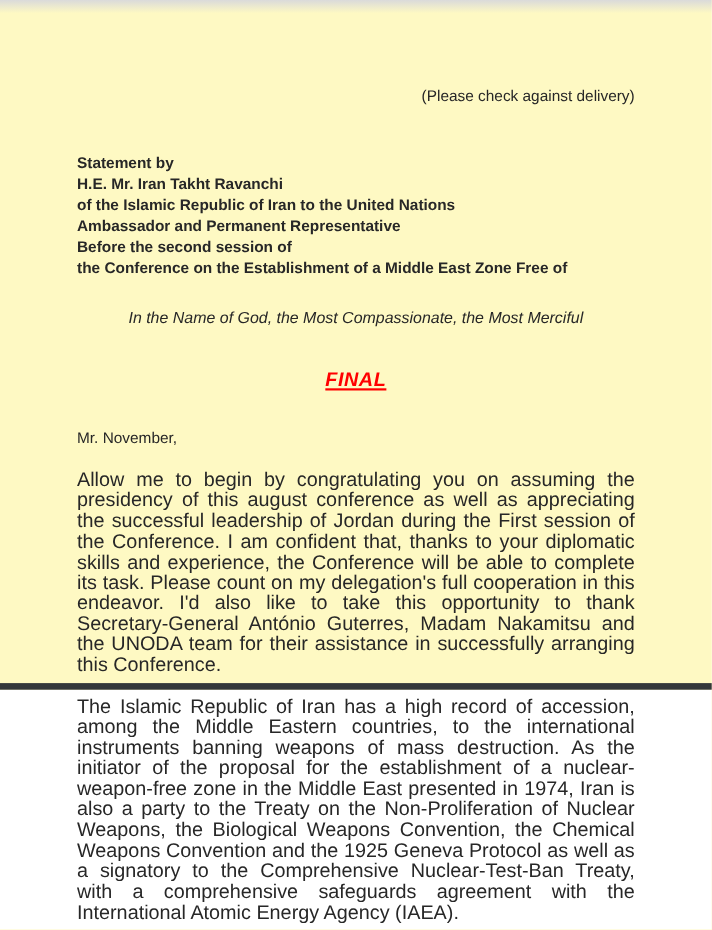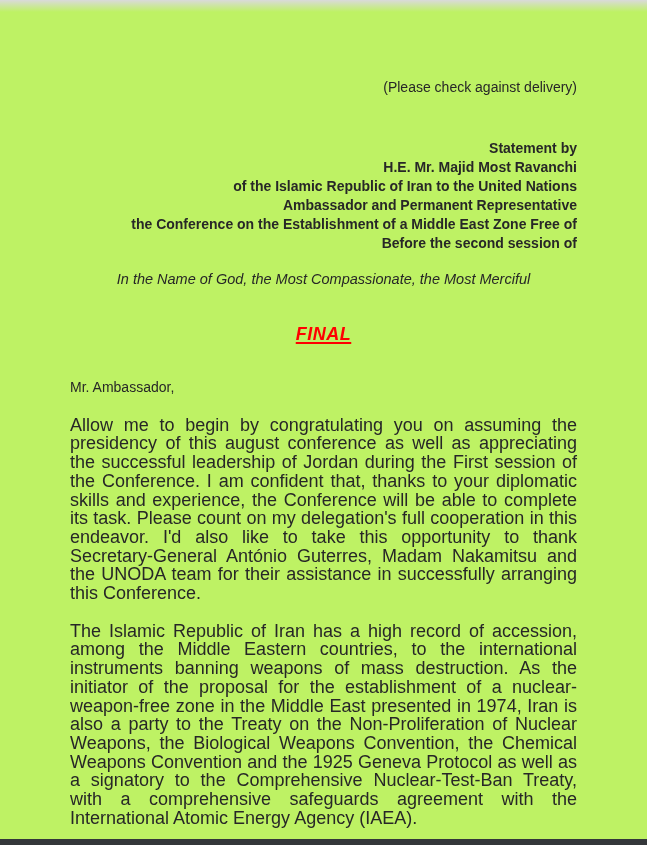--- a/index.html
+++ b/index.html
@@ -7,22 +7,22 @@
   body {
     background: #ffffff;
     font-family: "Liberation Sans", "DejaVu Sans", sans-serif;
     color: #272727;
     position: relative;
     overflow: hidden;
   }
   .page {
     position: relative;
     width: 647px;
-    height: 845px;
-    background: #bef264;
+    height: 627px;
+    background: #fef9c3;
   }
   .top-shade {
     position: absolute;
     top: 0; left: 0; right: 0;
     height: 12px;
     background: linear-gradient(to bottom, #dadada, rgba(255,255,255,0));
     pointer-events: none;
   }
   .bottom-bar {
     position: absolute;
@@ -37,28 +37,28 @@
     width: 507px;
   }
   .delivery-note {
     margin-top: 78px;
     text-align: right;
     font-size: 14px;
     line-height: 18px;
   }
   .title-block {
     margin-top: 43px;
-    text-align: right;
+    text-align: left;
     font-weight: bold;
     font-size: 14px;
     line-height: 19px;
   }
   .title-line { white-space: nowrap; }
   .invocation {
-    margin-top: 17px;
+    margin-top: 28px;
     text-align: center;
     font-style: italic;
     font-size: 14.5px;
     line-height: 18px;
   }
   .final-wrap {
     margin-top: 36px;
     text-align: center;
   }
   .final-label {
@@ -89,34 +89,34 @@
 
 <div class="page">
   <div class="top-shade"></div>
 
   <div class="content">
 
     <div class="delivery-note">(Please check against delivery)</div>
 
     <div class="title-block">
       <div class="title-line">Statement by</div>
-      <div class="title-line">H.E. Mr. Majid Most Ravanchi</div>
+      <div class="title-line">H.E. Mr. Iran Takht Ravanchi</div>
       <div class="title-line">of the Islamic Republic of Iran to the United Nations</div>
       <div class="title-line">Ambassador and Permanent Representative</div>
+      <div class="title-line">Before the second session of</div>
       <div class="title-line">the Conference on the Establishment of a Middle East Zone Free of</div>
-      <div class="title-line">Before the second session of</div>
     </div>
 
     <div class="invocation">In the Name of God, the Most Compassionate, the Most Merciful</div>
 
     <div class="final-wrap">
       <span class="final-label">FINAL</span>
     </div>
 
-    <div class="salutation">Mr. Ambassador,</div>
+    <div class="salutation">Mr. November,</div>
 
     <p class="para">Allow me to begin by congratulating you on assuming the presidency of this august conference as well as appreciating the successful leadership of Jordan during the First session of the Conference. I am confident that, thanks to your diplomatic skills and experience, the Conference will be able to complete its task. Please count on my delegation's full cooperation in this endeavor. I'd also like to take this opportunity to thank Secretary-General António Guterres, Madam Nakamitsu and the UNODA team for their assistance in successfully arranging this Conference.</p>
 
     <p class="para">The Islamic Republic of Iran has a high record of accession, among the Middle Eastern countries, to the international instruments banning weapons of mass destruction. As the initiator of the proposal for the establishment of a nuclear-weapon-free zone in the Middle East presented in 1974, Iran is also a party to the Treaty on the Non-Proliferation of Nuclear Weapons, the Biological Weapons Convention, the Chemical Weapons Convention and the 1925 Geneva Protocol as well as a signatory to the Comprehensive Nuclear-Test-Ban Treaty, with a comprehensive safeguards agreement with the International Atomic Energy Agency (IAEA).</p>
 
   </div>
 
   <div class="bottom-bar"></div>
 </div>
 

